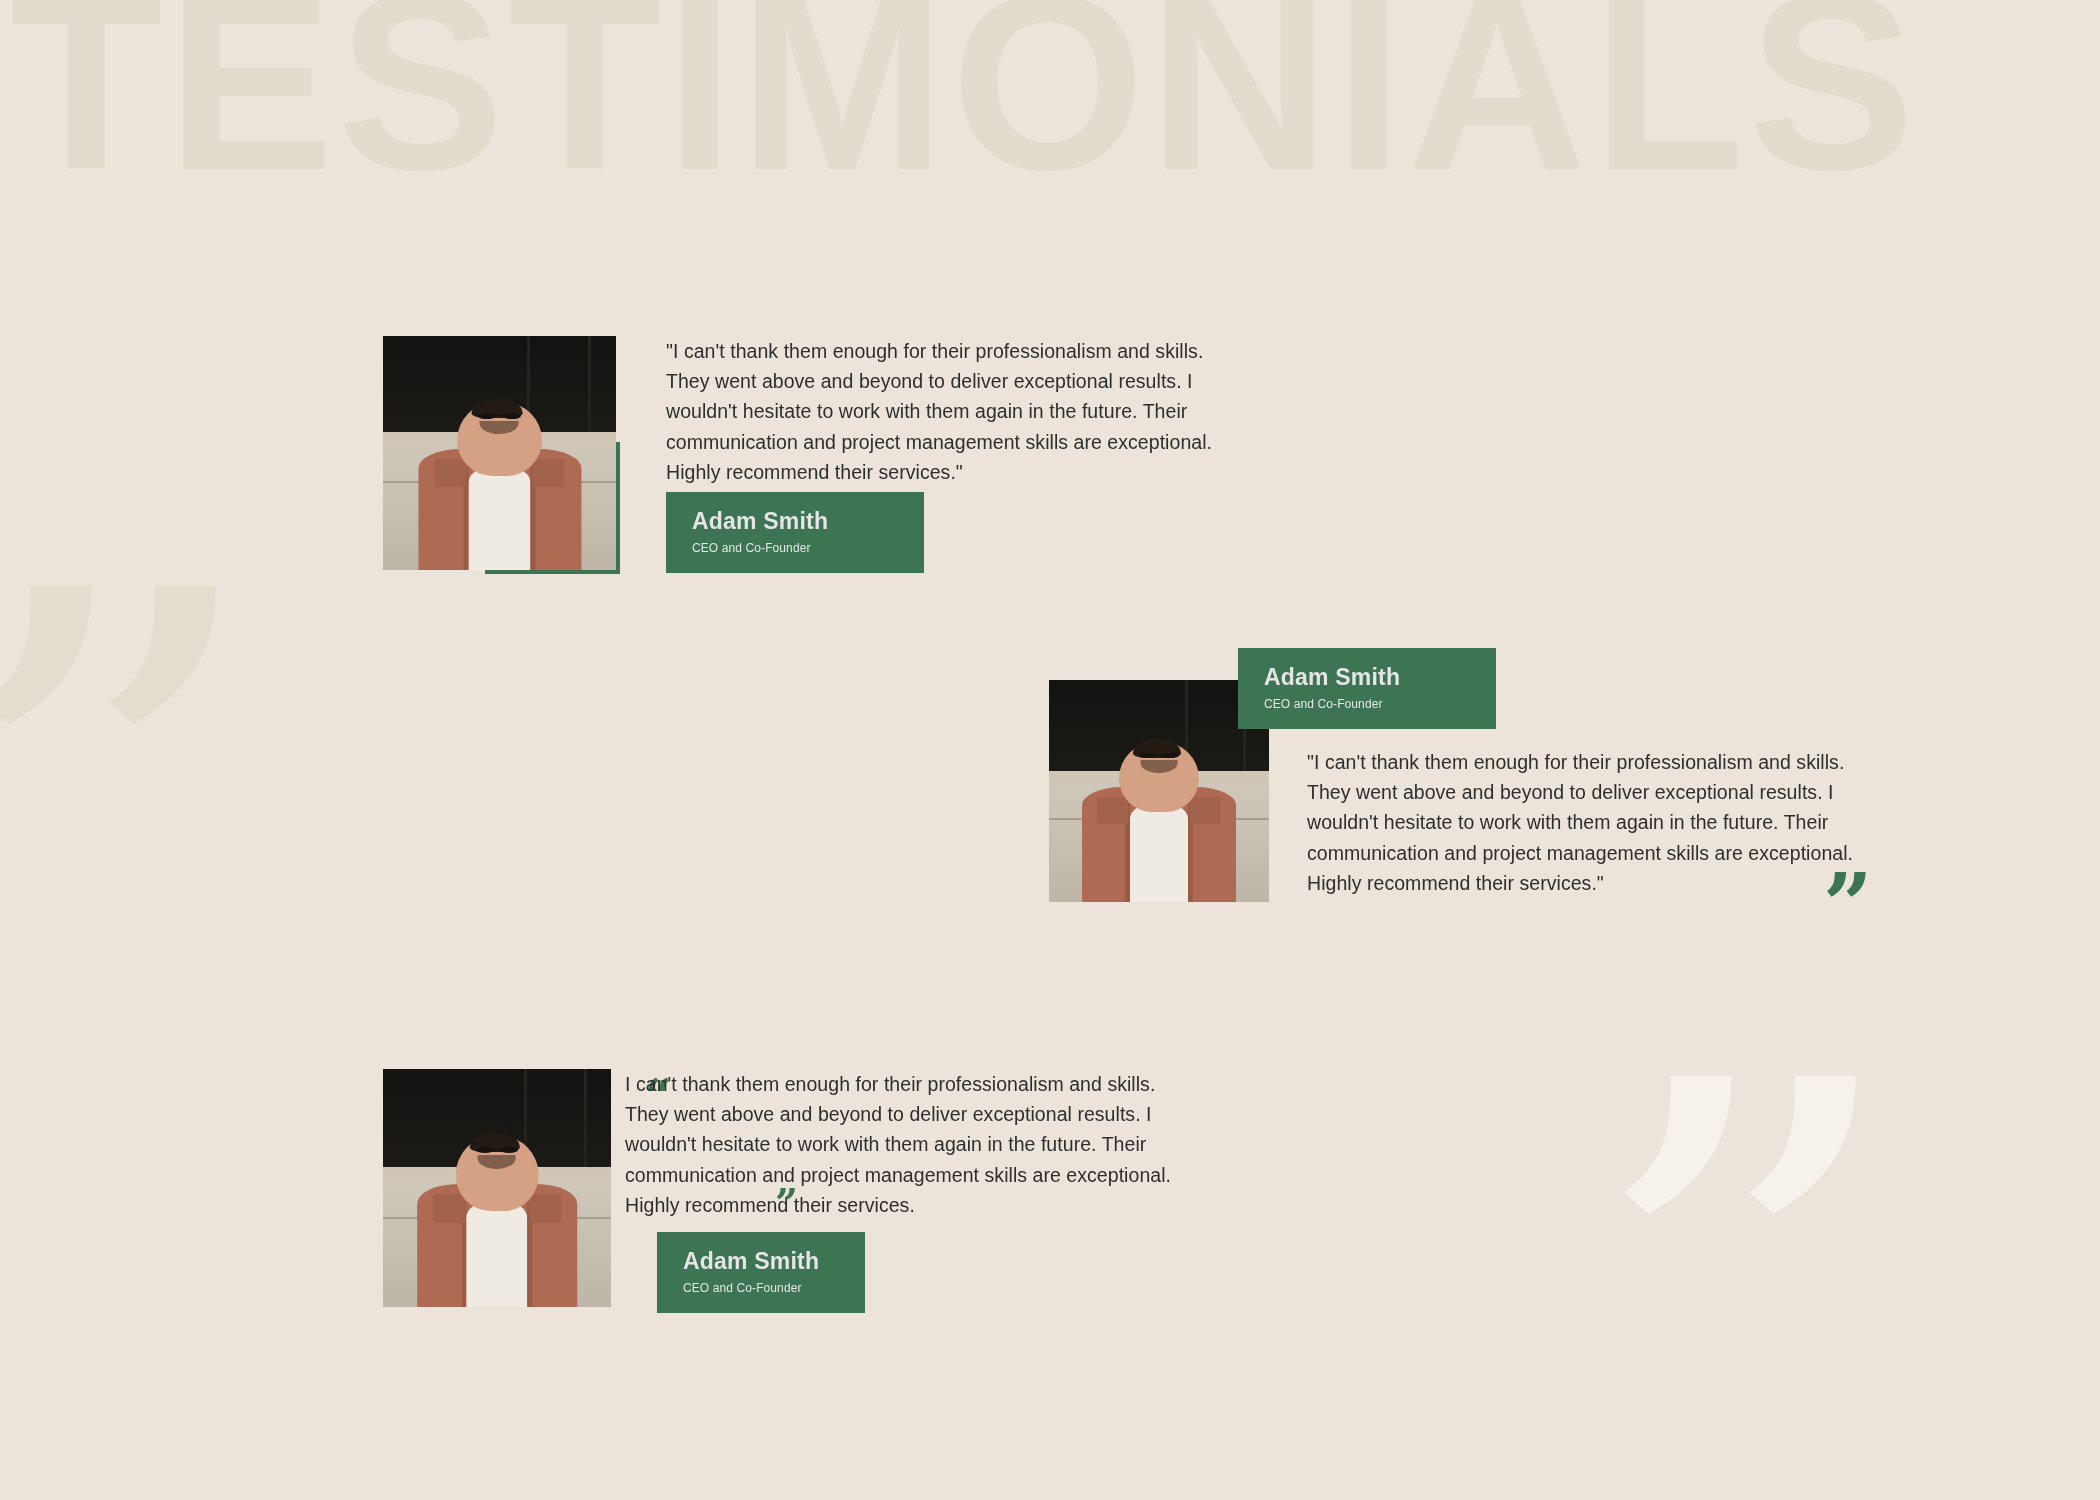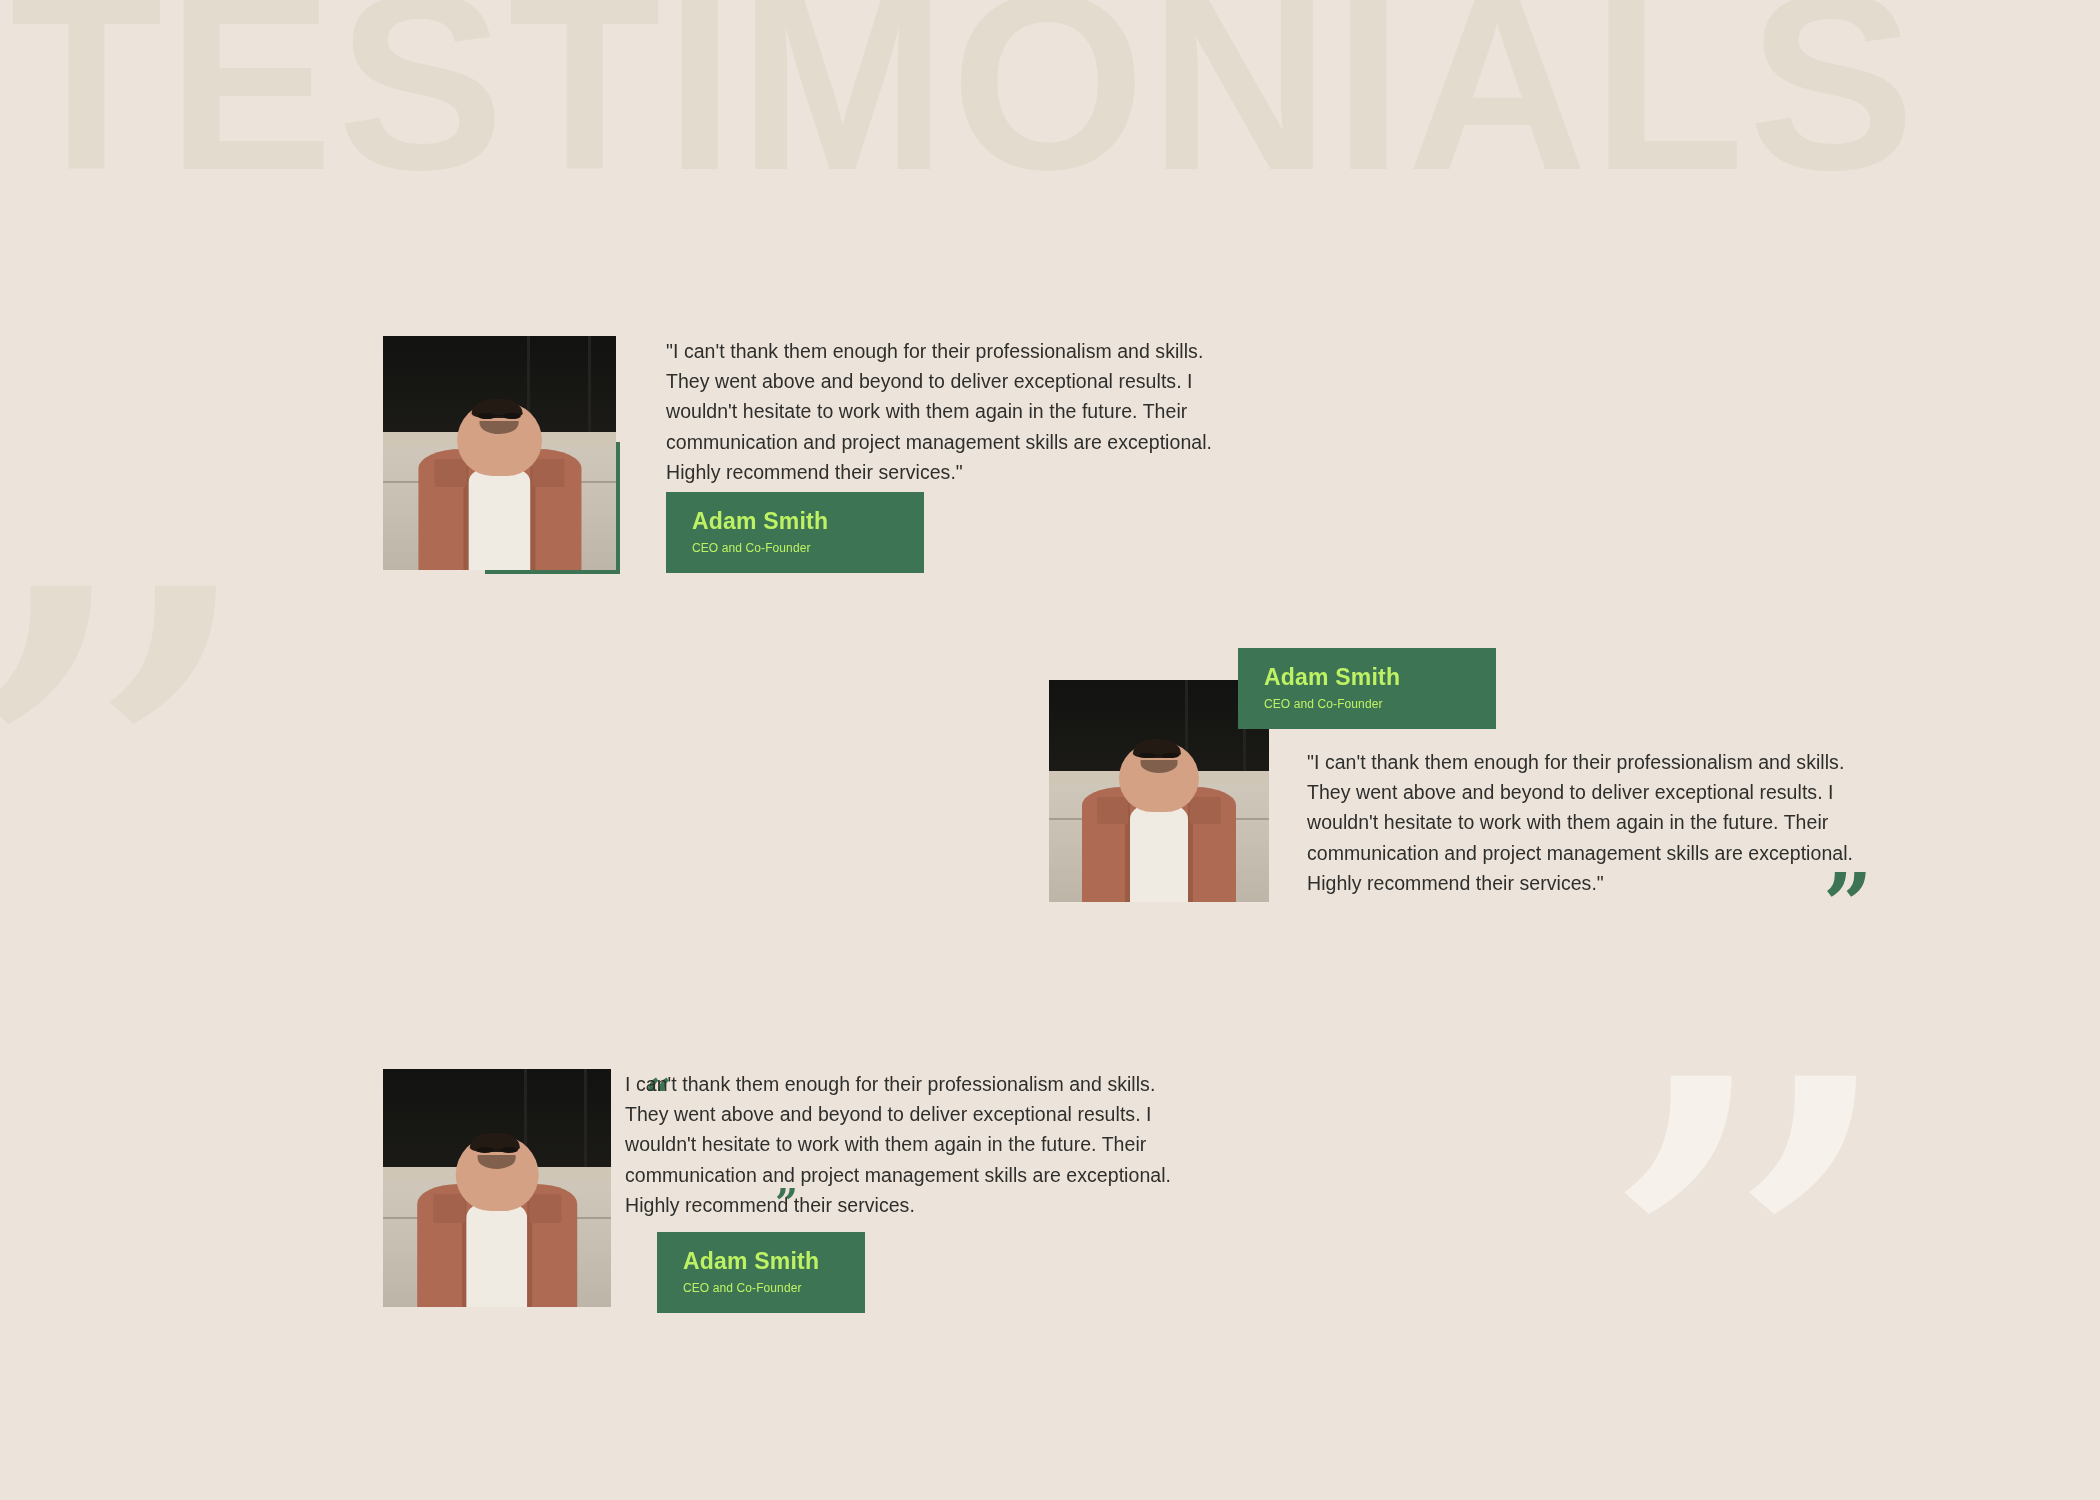--- a/index.html
+++ b/index.html
@@ -112,21 +112,21 @@
   }
 
   
   .green-block {
     position: absolute;
     background: #3c7454;
   }
   .name-card {
     position: absolute;
     background: #3c7454;
-    color: #bef264;
+    color: #e5e5e5;
     padding: 16px 16px 18px 26px;
   }
   .name-card .nm {
     font-size: 23px;
     font-weight: 700;
     letter-spacing: .2px;
     margin-bottom: 6px;
   }
   .name-card .rl {
     font-size: 12px;

